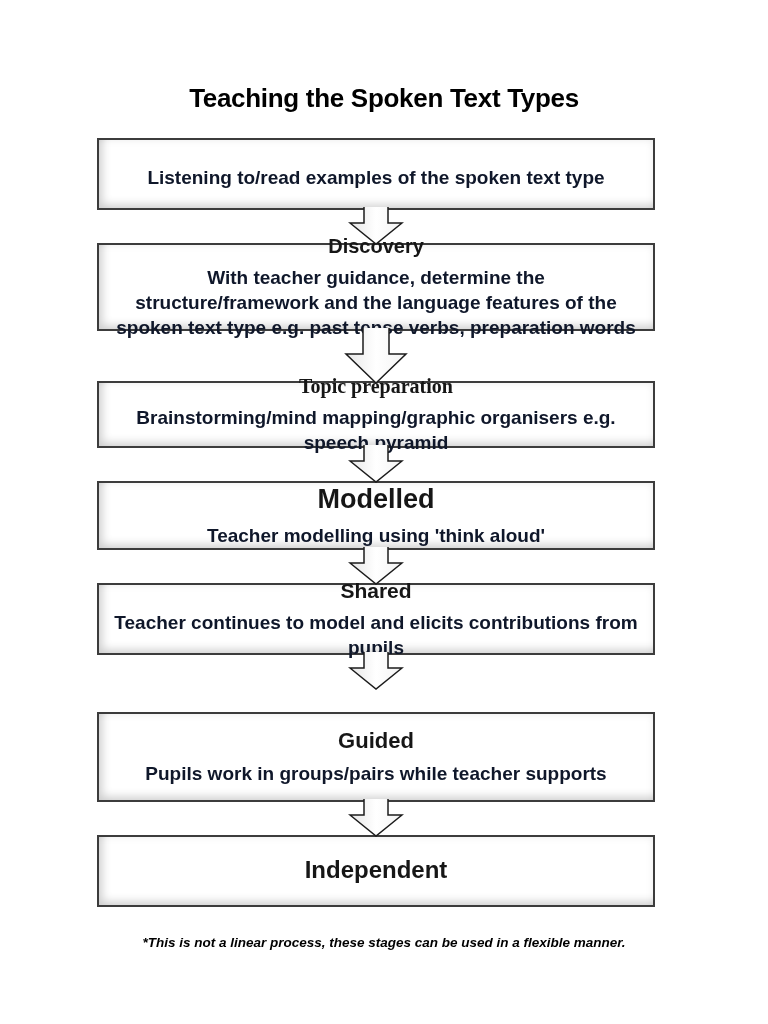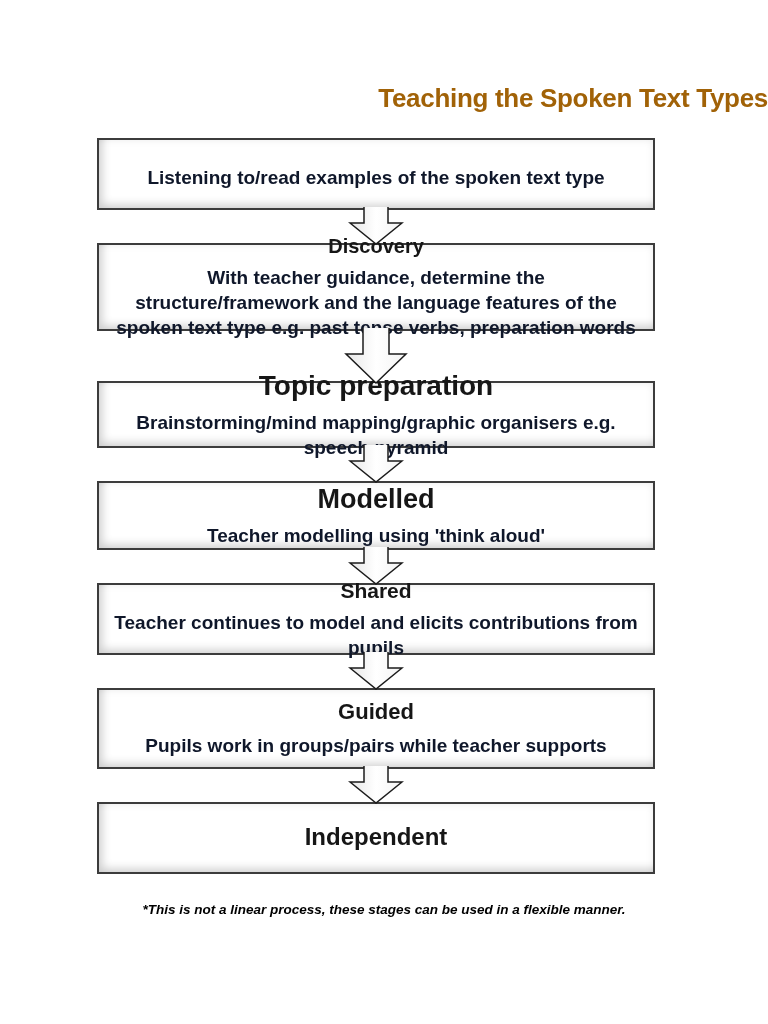--- a/index.html
+++ b/index.html
@@ -8,25 +8,25 @@
     position: relative;
     background: #ffffff;
     font-family: "Liberation Sans", sans-serif;
     color: #1a1a1a;
     overflow: hidden;
   }
   .page { position: relative; width: 768px; height: 1024px; }
 
   h1.doc-title {
     margin-top: 84px;
-    text-align: right;
+    text-align: center;
     font-size: 26px;
     font-weight: 700;
     letter-spacing: -0.3px;
-    color: #a16207;
+    color: #000000;
     line-height: 1.15;
   }
 
   .flow {
     width: 558px;
     margin: 24px 0 0 97px;
     display: flex;
     flex-direction: column;
   }
 
@@ -45,26 +45,26 @@
       inset -5px 5px 8px -6px rgba(0,0,0,0.10);
   }
   .stage h2 { font-weight: 700; color: #161616; line-height: 1.2; }
   .stage p  { font-weight: 700; font-size: 19px; line-height: 1.32; margin-top: 7px; color: #0f172a; }
 
   .s1 { height: 72px; }
   .s2 { height: 88px; }
   .s3 { height: 67px; }
   .s4 { height: 69px; }
   .s5 { height: 72px; }
-  .s6 { height: 81px; }
+  .s6 { height: 90px; margin-top: 24px; }
   .s7 { height: 72px; }
 
   .s1 h2 { font-size: 20px; }
   .s2 h2 { font-size: 20px; }
-  .s3 h2 { font-size: 28px; }
+  .s3 h2 { font-size: 20px; font-family: Liberation Serif, serif; }
   .s4 h2 { font-size: 27px; }
   .s5 h2 { font-size: 21px; }
   .s6 h2 { font-size: 22px; }
   .s7 h2 { font-size: 24px; }
   .s2 p  { max-width: 520px; }
 
   .arrow-row { position: relative; height: 33px; }
   .arrow-row.r2 { height: 50px; }
   .arrow-row svg {
     position: absolute;

